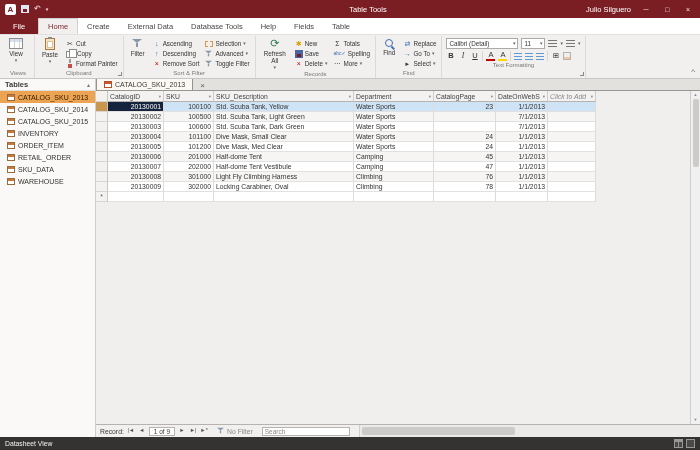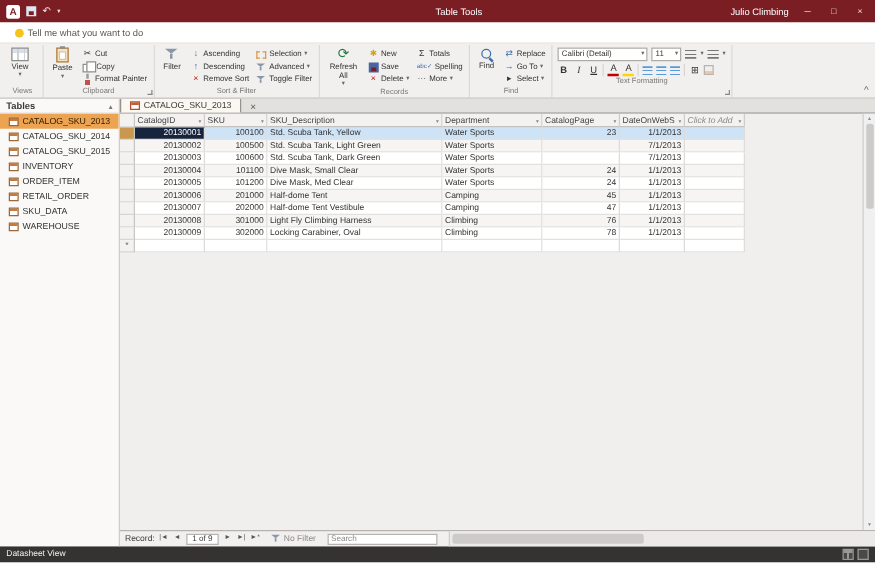--- a/index.html
+++ b/index.html
@@ -134,32 +134,38 @@
   <div class="qat">
     <span class="appicon">A</span>
     <span class="ic-save"></span>
     <span class="qglyph">↶</span>
     <span class="qglyph" style="font-size:5px">▾</span>
   </div>
   <div class="tb-center">
     <span>Table Tools</span>
   </div>
   <div class="tb-right">
-    <span>Julio Climbing</span>
+    <span>Julio Silguero</span>
     <span class="winbtn">─</span>
     <span class="winbtn">□</span>
     <span class="winbtn">×</span>
   </div>
 </div>
 
 <div class="tabrow">
-  <div class="tellme">
-    <span class="bulb"></span>
-    <span>Tell me what you want to do</span>
-  </div>
+  <div class="rtabs">
+      <span class="rtab file">File</span>
+      <span class="rtab active">Home</span>
+      <span class="rtab">Create</span>
+      <span class="rtab">External Data</span>
+      <span class="rtab">Database Tools</span>
+      <span class="rtab">Help</span>
+      <span class="rtab">Fields</span>
+      <span class="rtab">Table</span>
+    </div>
 </div>
 
 <div class="ribbon">
 
   <div class="rgroup">
     <div class="rg-content">
       <div class="bigbtn">
         <span class="ic-view"></span>
         <span>View</span>
         <span class="dd">▾</span>

